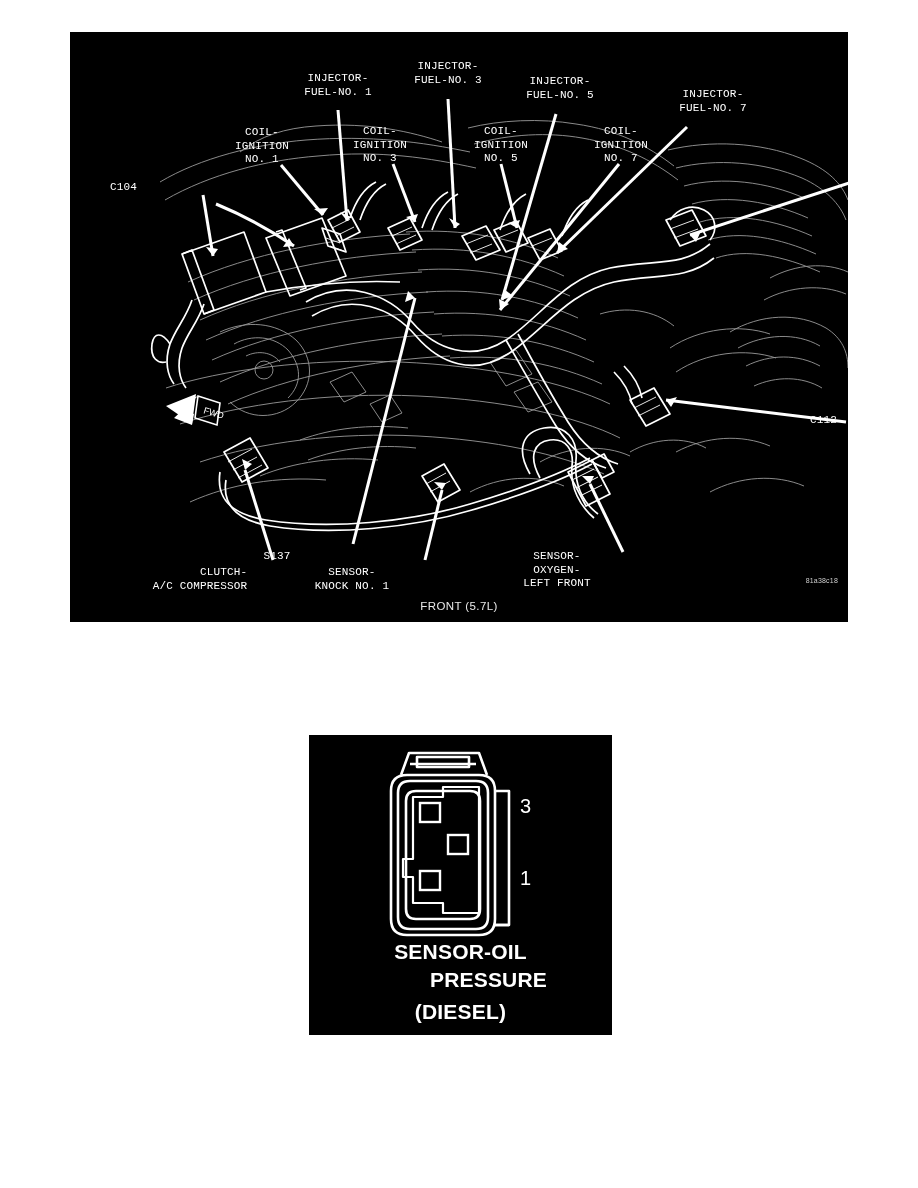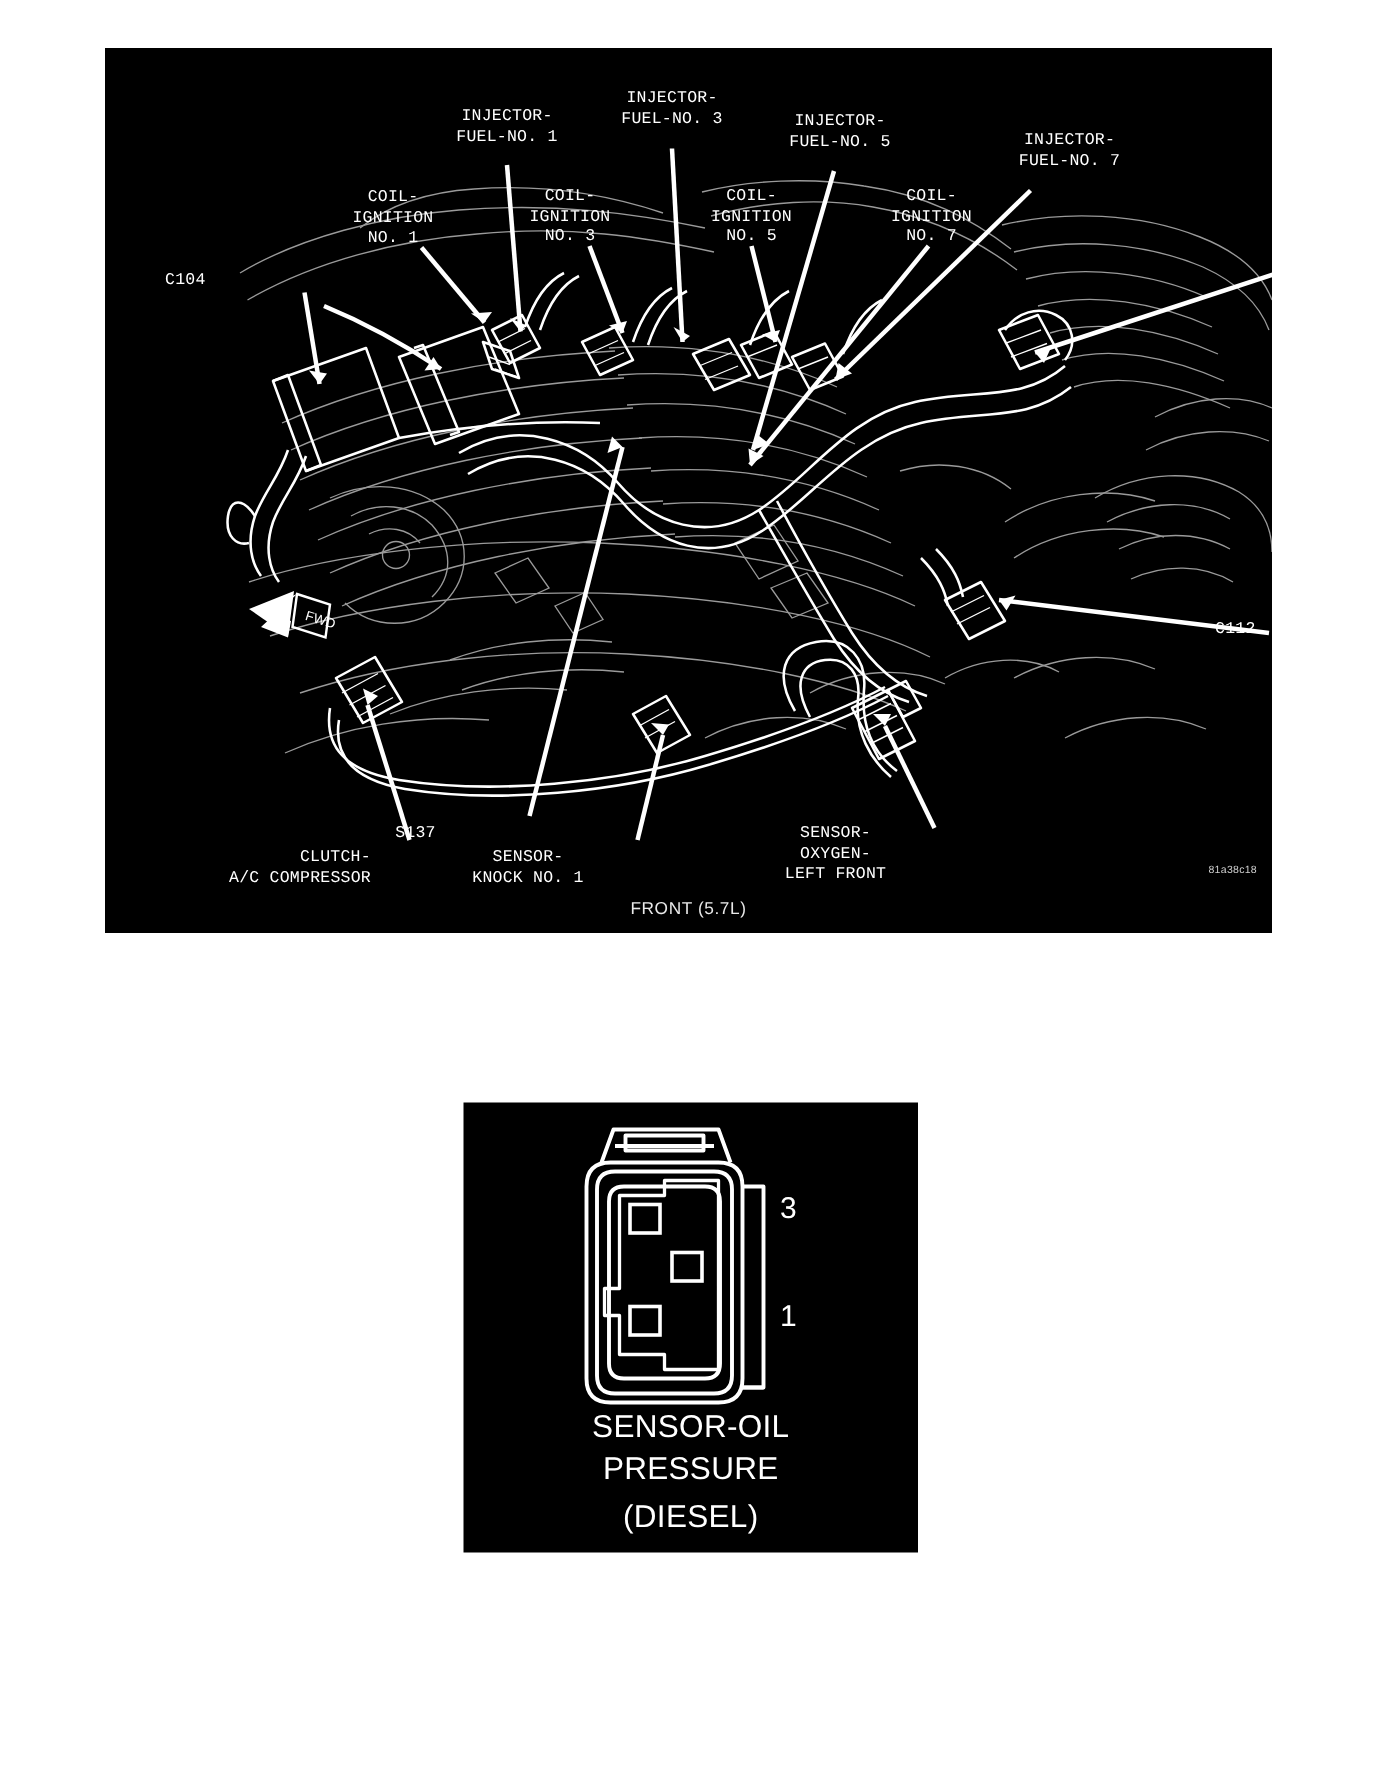--- a/index.html
+++ b/index.html
@@ -82,21 +82,21 @@
     font-size: 20px;
     font-family: "Liberation Sans", sans-serif;
   }
   .conn-caption {
     position: absolute;
     left: 0;
     width: 100%;
     text-align: center;
     color: #ffffff;
     font-size: 21px;
-    font-weight: normal;
+    font-weight: bold;
     letter-spacing: .2px;
     white-space: pre;
     font-family: "Liberation Sans", sans-serif;
   }
 </style>
 </head>
 <body>
 
 <div id="page">
 
@@ -408,17 +408,17 @@
         <rect x="111" y="68" width="20" height="19"></rect>
         <rect x="139" y="100" width="20" height="19"></rect>
         <rect x="111" y="136" width="20" height="19"></rect>
       </g>
     </svg>
 
     <div class="pin-num" style="left:211px; top:60px;">3</div>
     <div class="pin-num" style="left:211px; top:132px;">1</div>
 
     <div class="conn-caption" style="top:205px;">SENSOR-OIL</div>
-    <div class="conn-caption" style="top:233px;">PRESSURE</div>
+    <div class="conn-caption" style="top:233px;padding-left:28px;">PRESSURE</div>
     <div class="conn-caption" style="top:265px;">(DIESEL)</div>
   </div>
 
 </div>
 
 </body></html>

